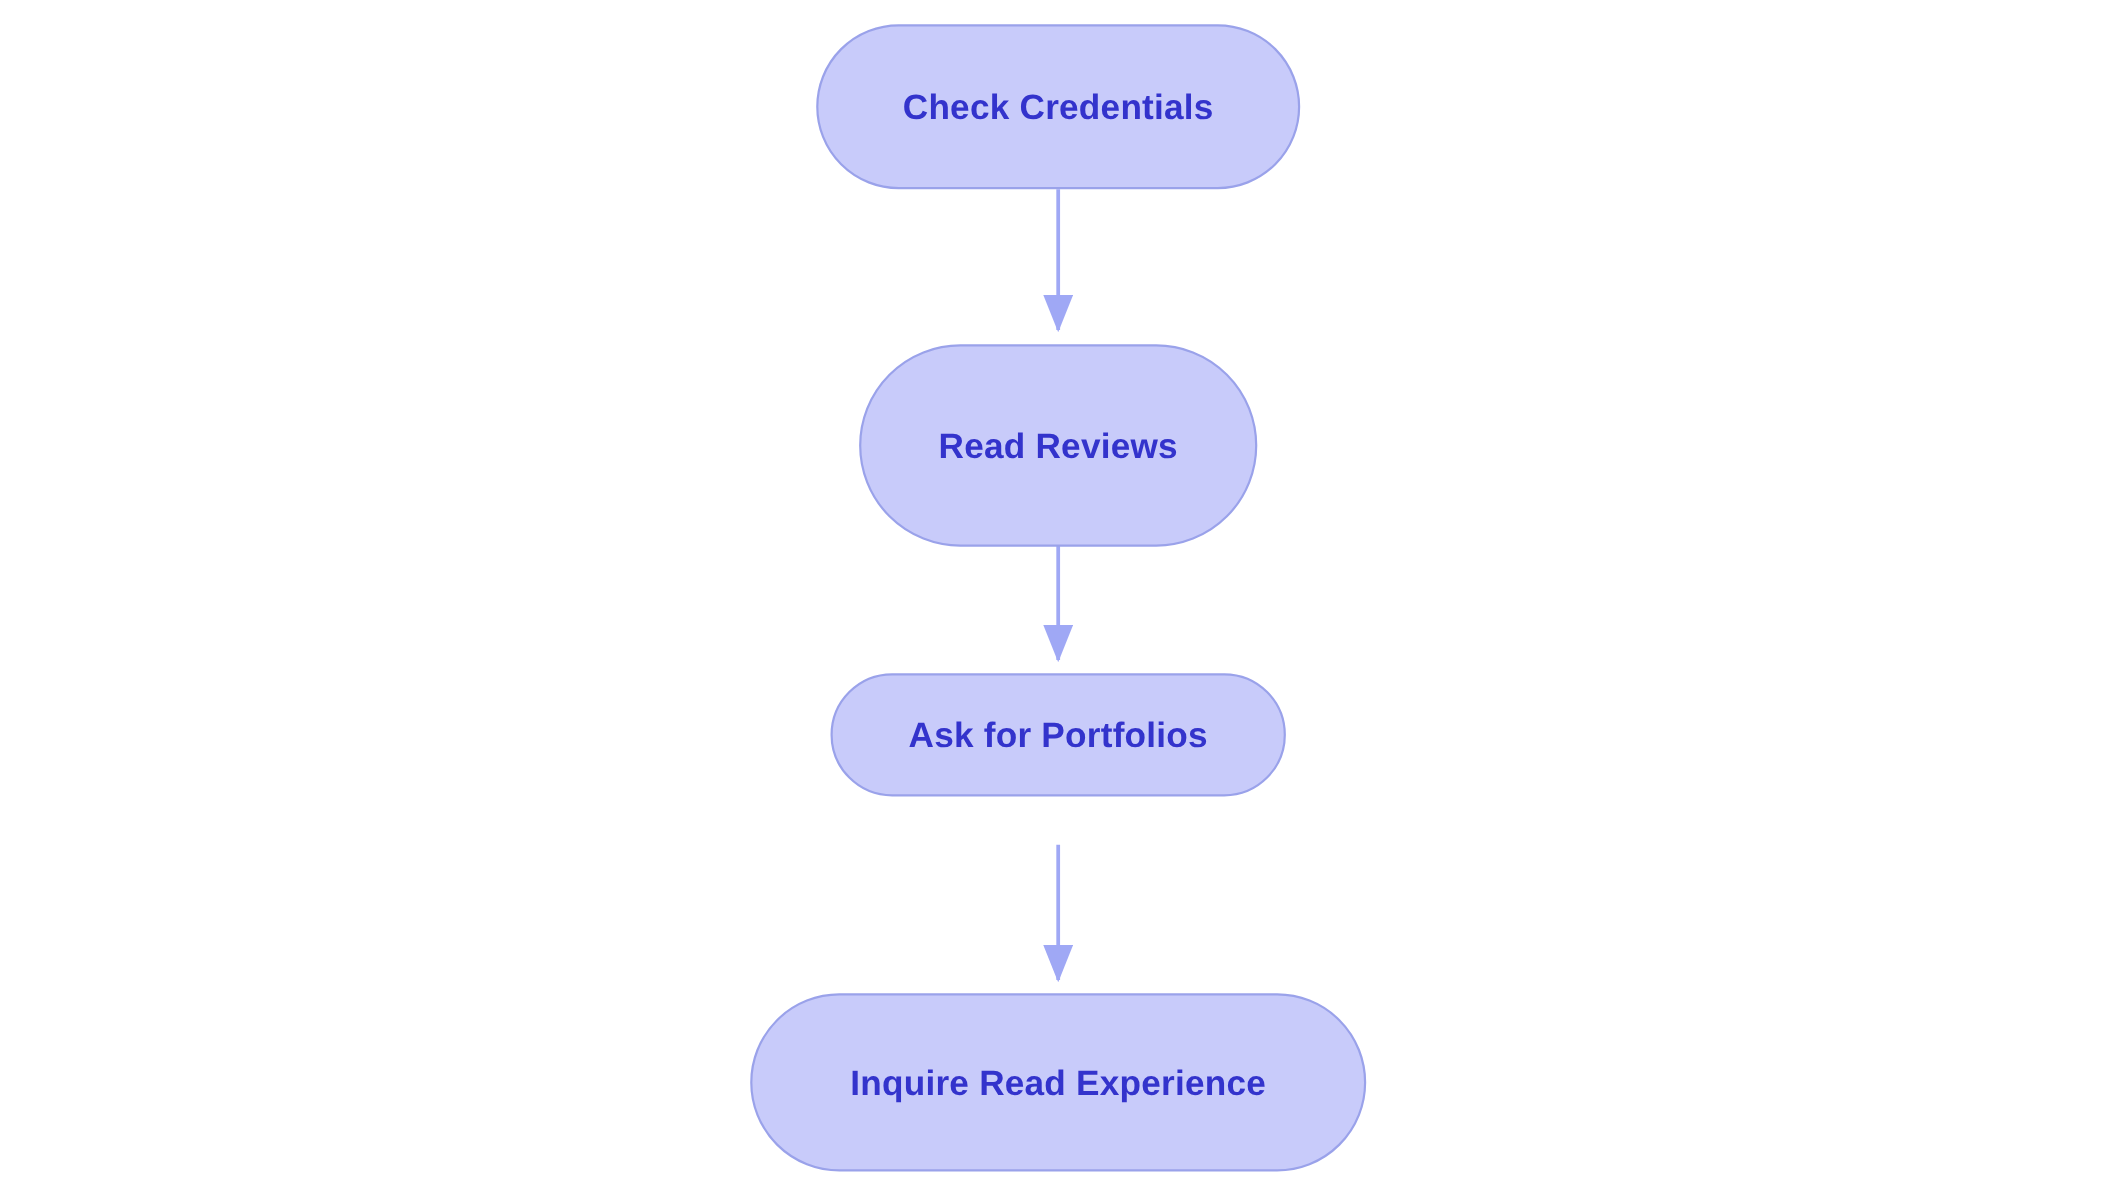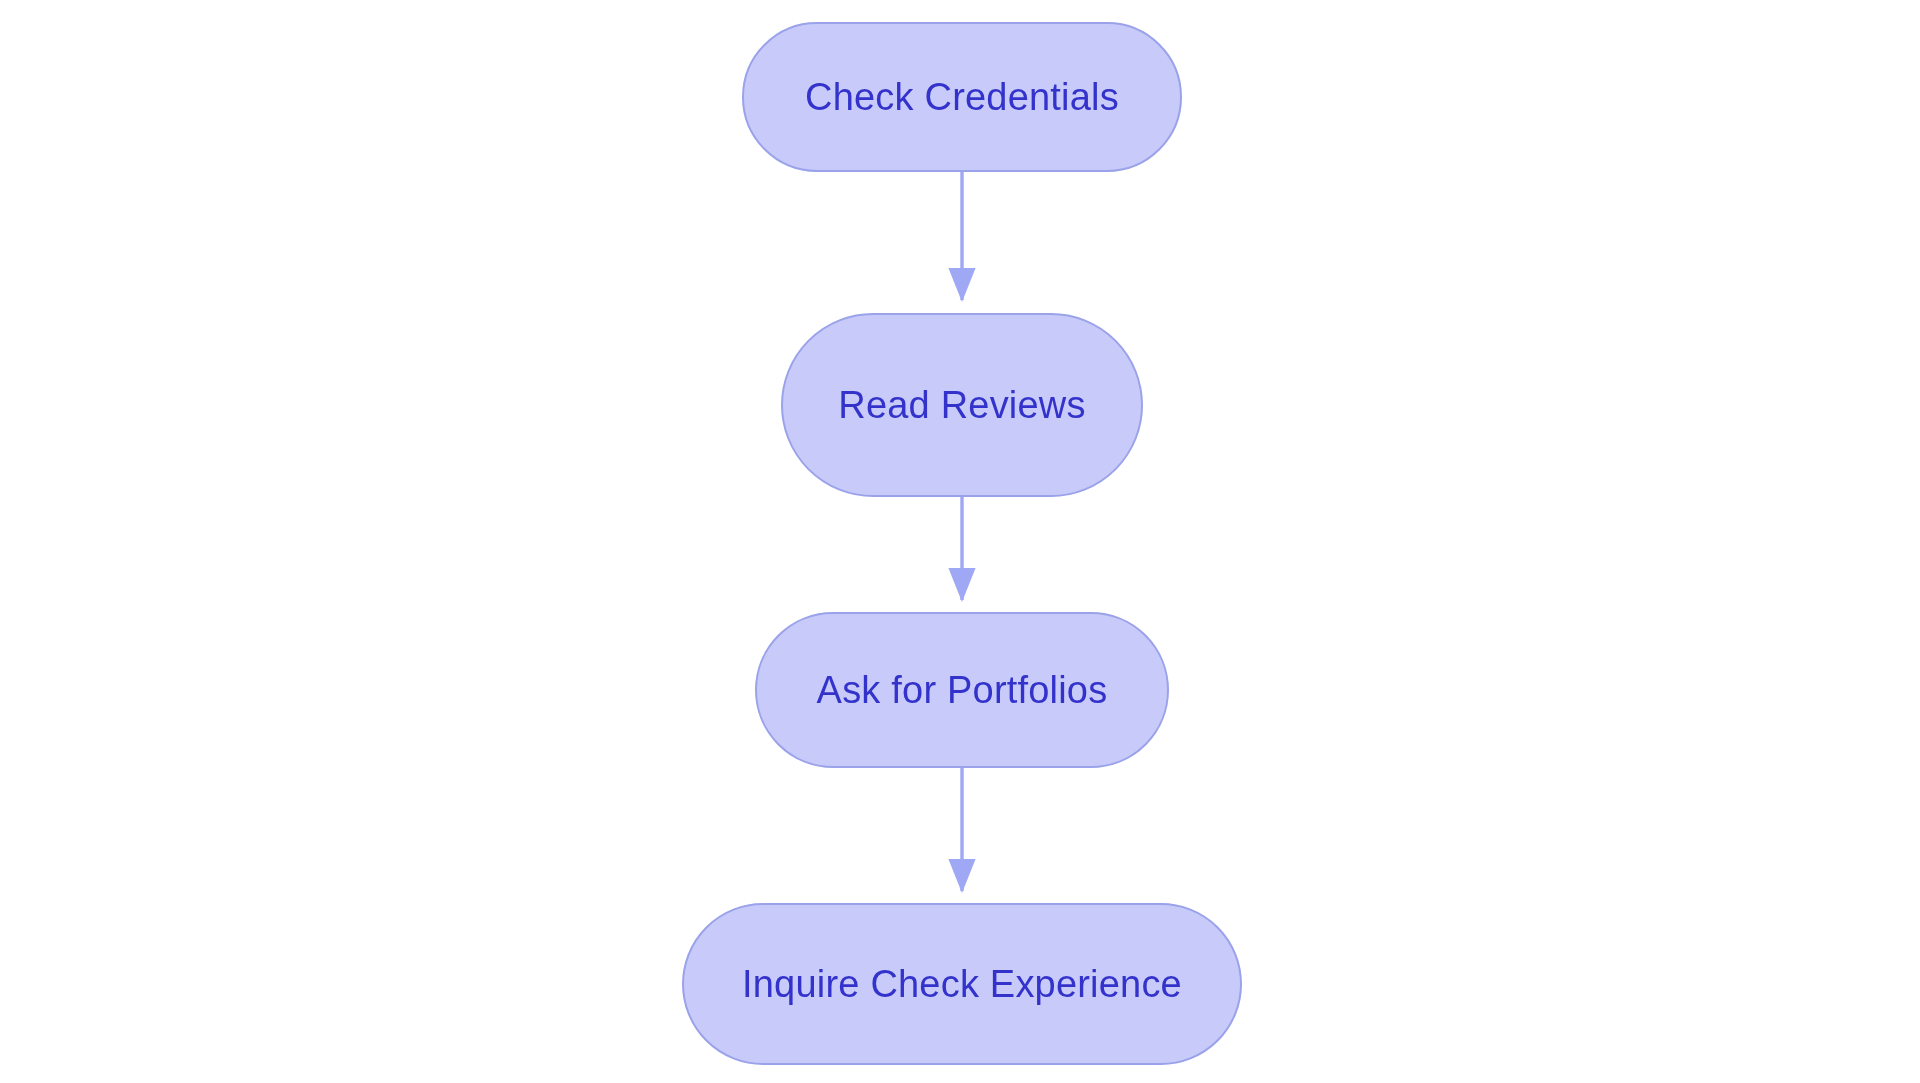--- a/index.html
+++ b/index.html
@@ -39,32 +39,32 @@
     justify-content: center;
     background: #c8cbfa;
     border: 2px solid #9aa2ea;
     border-radius: 999px;
     transform: translateX(-50%);
   }
 
   .node-label {
     color: #3333cc;
     font-family: "Liberation Sans", "DejaVu Sans", sans-serif;
-    font-size: 38px;
-    font-weight: 400;
+    font-size: 32px;
+    font-weight: 700;
     letter-spacing: 0.2px;
     line-height: 1;
     white-space: nowrap;
     text-align: center;
   }
 
   
   #node-0 { left: 962px; top: 22px;  width: 440px; height: 150px; }
   #node-1 { left: 962px; top: 313px; width: 362px; height: 184px; }
-  #node-2 { left: 962px; top: 612px; width: 414px; height: 156px; align-items: center; }
+  #node-2 { left: 962px; top: 612px; width: 414px; height: 112px; align-items: center; }
   #node-3 { left: 962px; top: 903px; width: 560px; height: 162px; }
 </style>
 </head>
 <body>
 
 <div id="flow-canvas">
 
   <svg class="edge-layer" width="1920" height="1083" viewBox="0 0 1920 1083" xmlns="http://www.w3.org/2000/svg">
     <defs>
       <marker id="arrowhead" markerWidth="10" markerHeight="8" refX="9.4" refY="4" orient="auto" markerUnits="strokeWidth">
@@ -91,16 +91,16 @@
 
   <div class="node" id="node-1">
     <span class="node-label">Read Reviews</span>
   </div>
 
   <div class="node" id="node-2">
     <span class="node-label">Ask for Portfolios</span>
   </div>
 
   <div class="node" id="node-3">
-    <span class="node-label">Inquire Check Experience</span>
+    <span class="node-label">Inquire Read Experience</span>
   </div>
 
 </div>
 
 </body></html>

